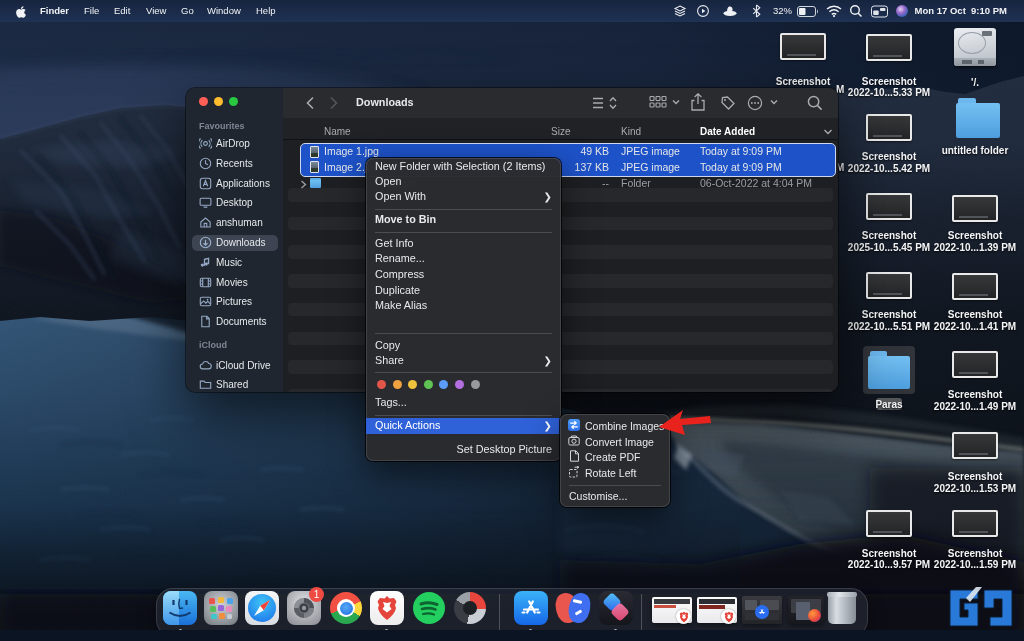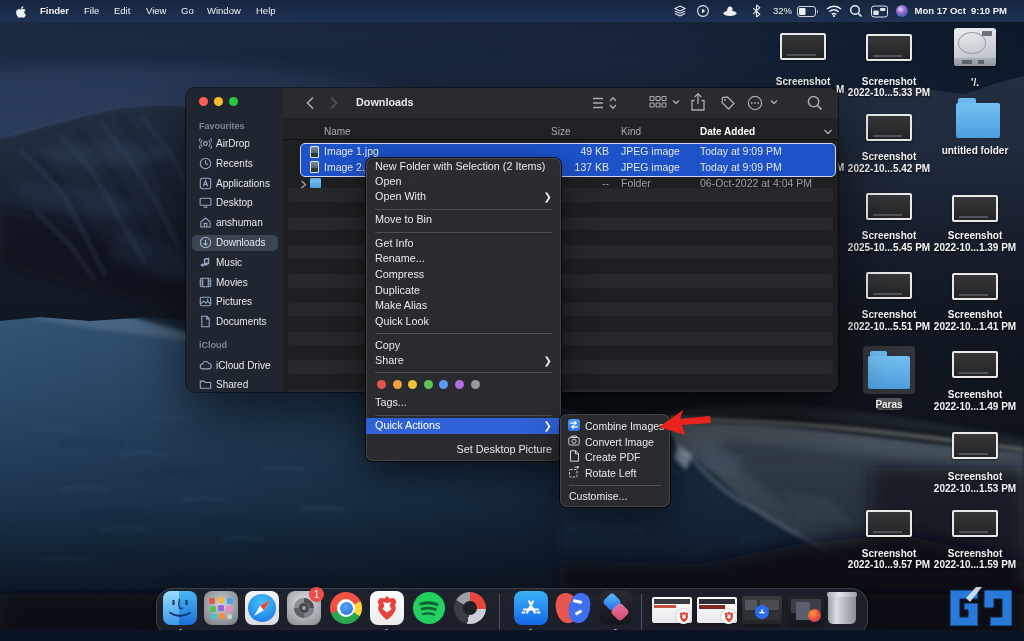--- a/index.html
+++ b/index.html
@@ -549,28 +549,27 @@
       </div>
     </div>
   </div>
 </div>
 
 <div id="ctx" class="menu" style="left:366px; top:158px; width:195px; height:303px;">
   <div class="it" style="top:0.5px;">New Folder with Selection (2 Items)</div>
   <div class="it" style="top:15.5px;">Open</div>
   <div class="it" style="top:31px;">Open With<span class="chev">❯</span></div>
   <div class="sep" style="top:50.7px;"></div>
-  <div class="it" style="top:54.3px;">Move to Bin</div>
+  <div class="it" style="top:54.3px;font-weight:bold;">Move to Bin</div>
   <div class="sep" style="top:74px;"></div>
   <div class="it" style="top:77.5px;">Get Info</div>
   <div class="it" style="top:93px;">Rename...</div>
   <div class="it" style="top:108.5px;">Compress</div>
   <div class="it" style="top:124.5px;">Duplicate</div>
   <div class="it" style="top:140px;">Make Alias</div>
-  <div class="it" style="top:155.5px;">Quick Look</div>
   <div class="sep" style="top:175.3px;"></div>
   <div class="it" style="top:179.5px;">Copy</div>
   <div class="it" style="top:194.5px;">Share<span class="chev">❯</span></div>
   <div class="sep" style="top:214px;"></div>
   <div class="abs" style="left:11px; top:221px;">
     <div style="display:inline-block; width:9px; height:9px; border-radius:50%; background:#e25549; margin-right:6.6px;"></div><div style="display:inline-block; width:9px; height:9px; border-radius:50%; background:#efa03f; margin-right:6.6px;"></div><div style="display:inline-block; width:9px; height:9px; border-radius:50%; background:#f0c33c; margin-right:6.6px;"></div><div style="display:inline-block; width:9px; height:9px; border-radius:50%; background:#5fc454; margin-right:6.6px;"></div><div style="display:inline-block; width:9px; height:9px; border-radius:50%; background:#5a9cf8; margin-right:6.6px;"></div><div style="display:inline-block; width:9px; height:9px; border-radius:50%; background:#b36fe0; margin-right:6.6px;"></div><div style="display:inline-block; width:9px; height:9px; border-radius:50%; background:#98989d;"></div>
   </div>
   <div class="it" style="top:237px;">Tags...</div>
   <div class="sep" style="top:257.2px;"></div>
   <div class="abs" style="left:0; top:260px; width:195px; height:15.5px; background:#2f62d9;"></div>

